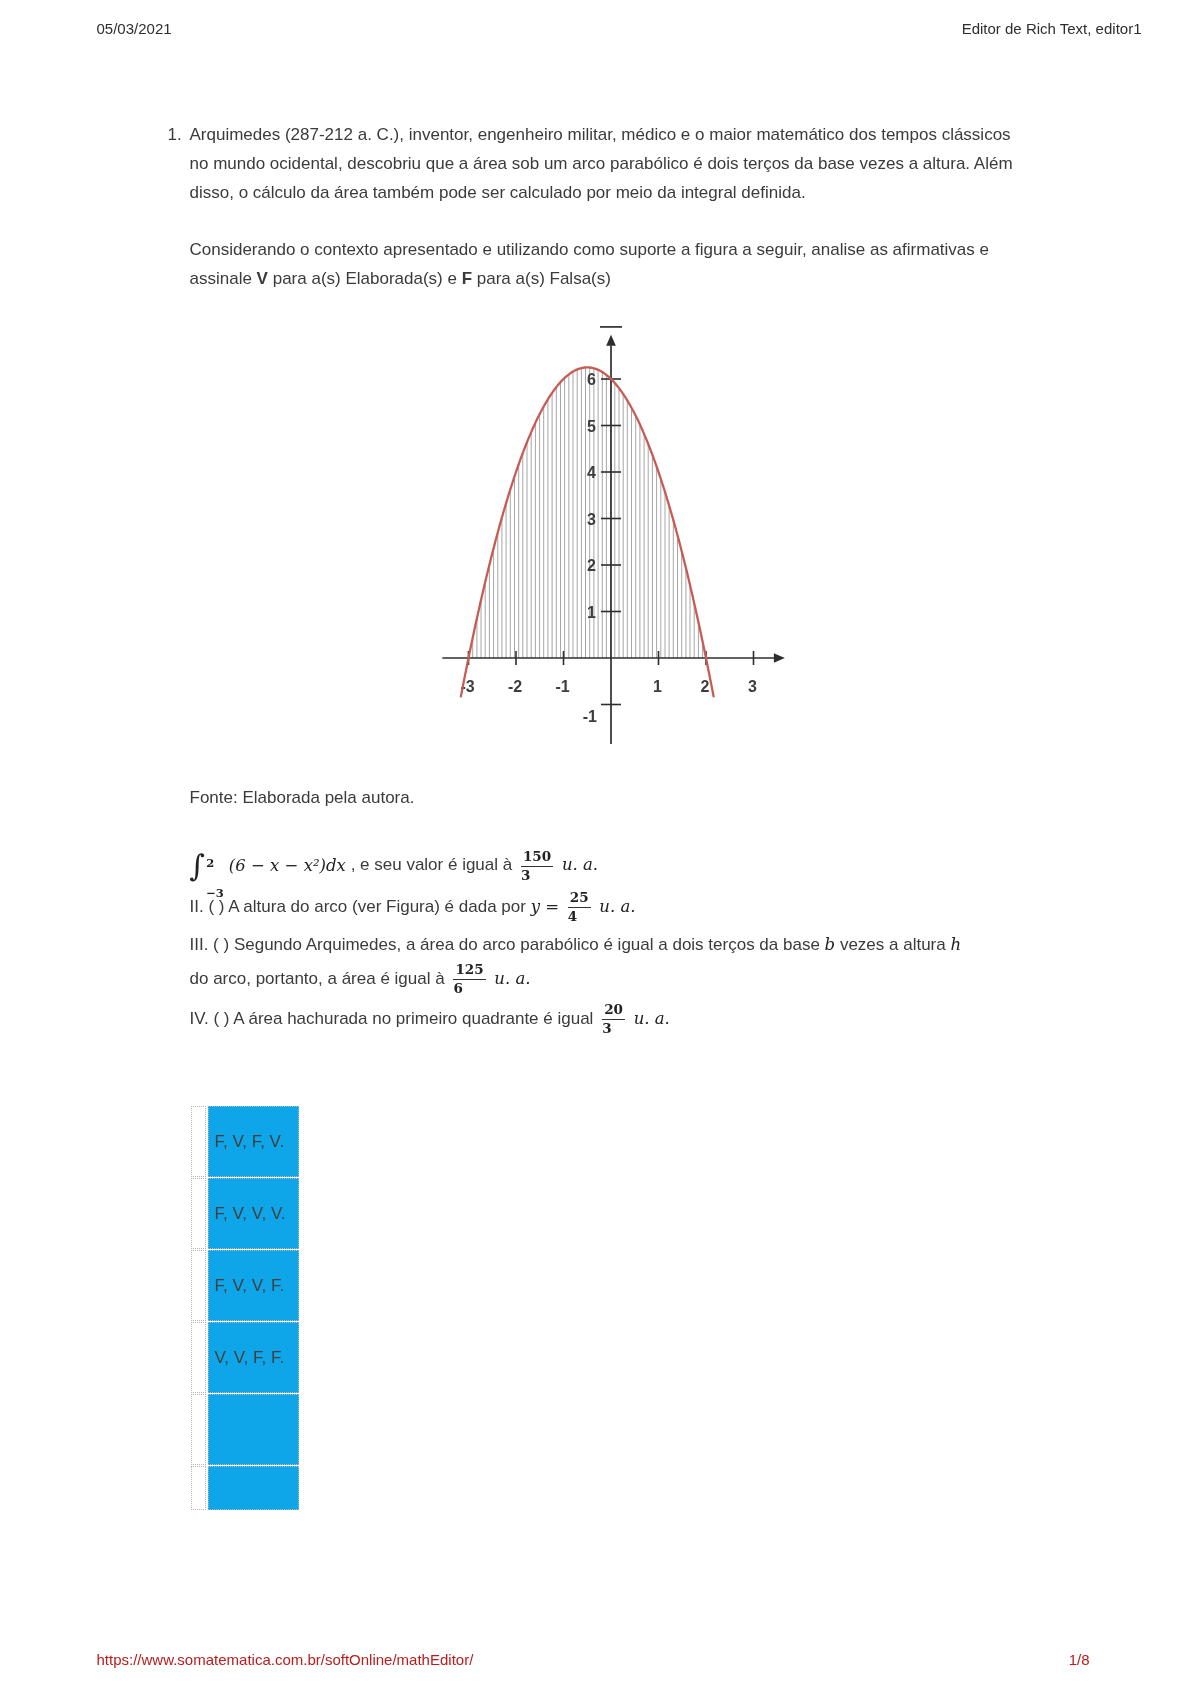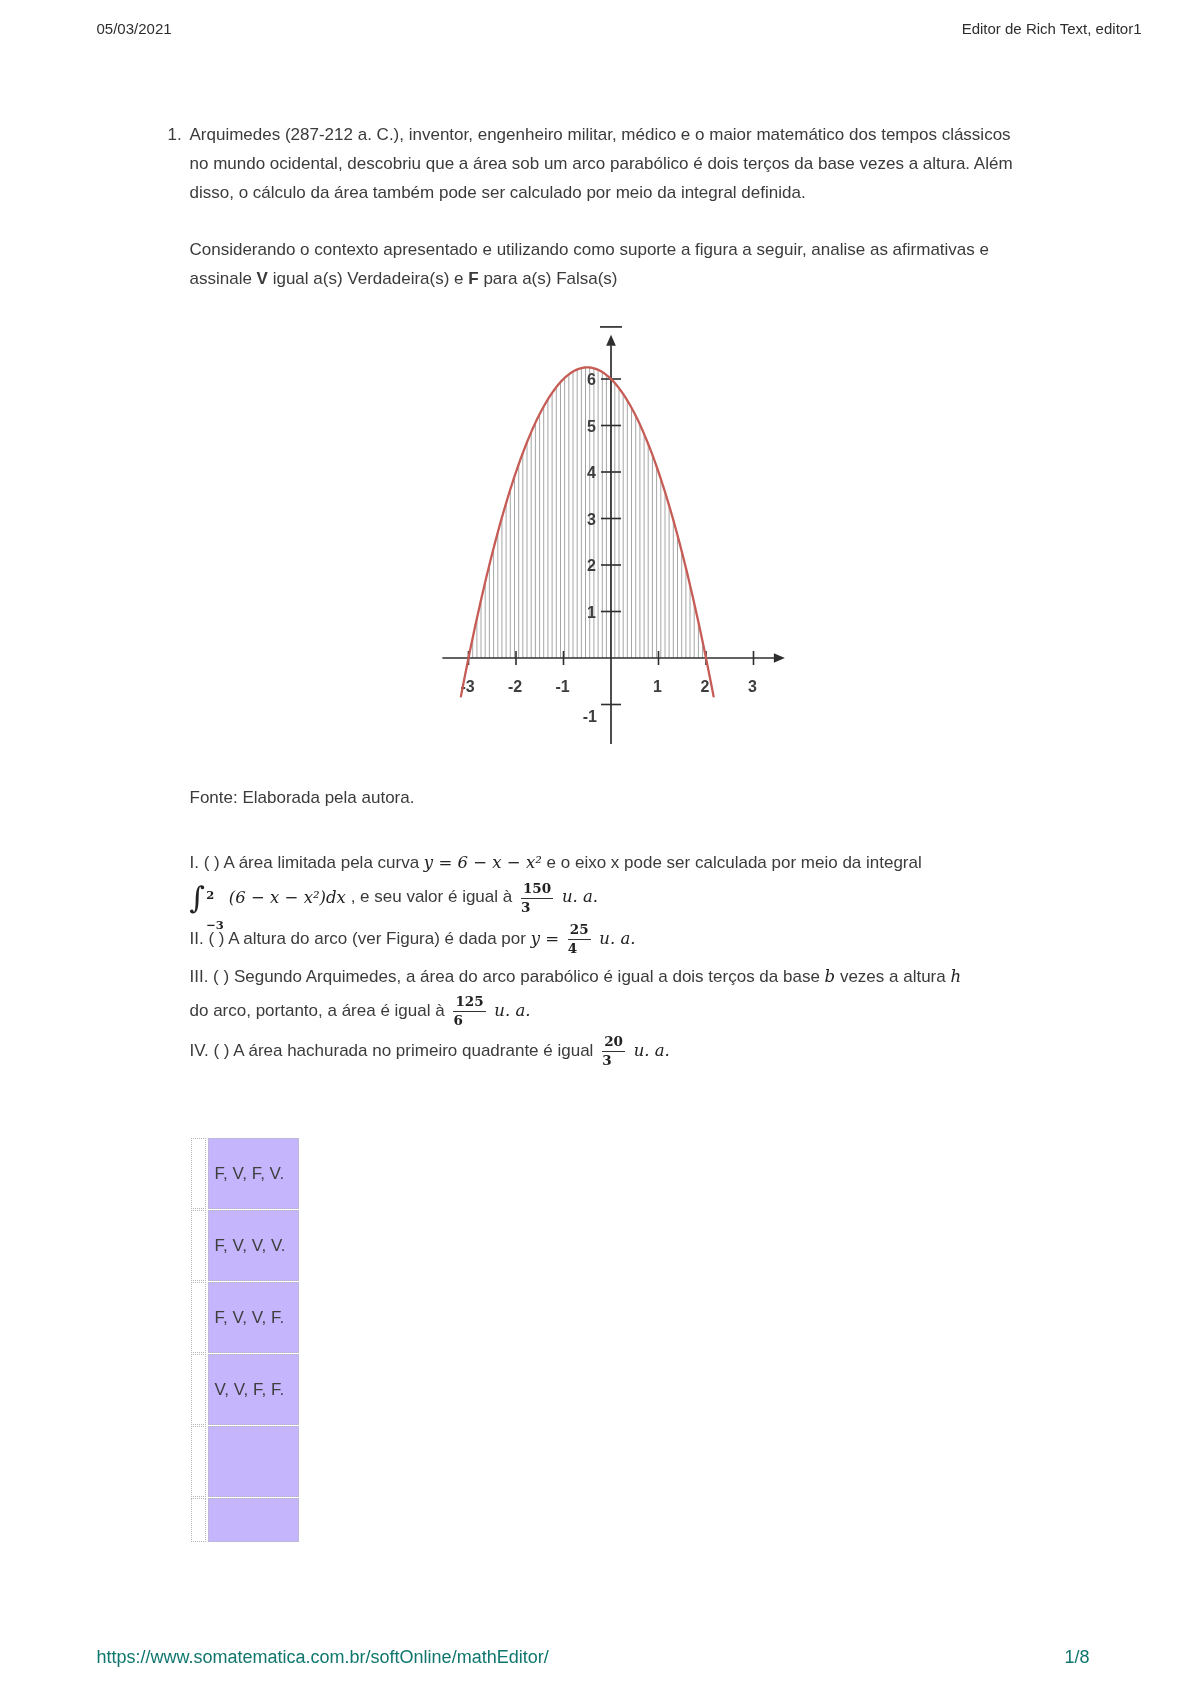--- a/index.html
+++ b/index.html
@@ -6,21 +6,21 @@
   html,body { background:#ffffff; }
   .page {
     position:relative; width:1092px; height:1684px; margin:0 auto;
     background:#ffffff; font-family:"Liberation Sans",sans-serif;
     color:#3b3b3b; overflow:hidden;
   }
   
   .hdr { position:absolute; top:20px; left:0; right:0; height:20px; font-size:15px; color:#2e2e2e; }
   .hdr-date { position:absolute; left:47px; top:0; }
   .hdr-title { position:absolute; left:0; right:0; top:0; text-align:right; }
-  .ftr { position:absolute; bottom:16px; left:0; right:0; height:20px; font-size:18px; color:#0f766e; }
+  .ftr { position:absolute; bottom:16px; left:0; right:0; height:20px; font-size:15px; color:#b91c1c; }
   .ftr-url { position:absolute; left:47px; bottom:0; }
   .ftr-page { position:absolute; right:52px; bottom:0; }
 
   .content { position:absolute; top:86px; left:83px; width:1000px; }
   .q-heading { font-size:17px; font-weight:400; color:#3d3d3d; letter-spacing:.3px; }
 
   .q-row { display:flex; margin-top:34px; margin-left:35px; }
   .q-num { width:22px; font-size:17px; line-height:29px; flex:none; }
   .q-body { width:870px; font-size:17px; line-height:29px; }
   .para { width:835px; margin-bottom:28px; }
@@ -48,21 +48,21 @@
 
   .closing { margin-top:28px; }
 
   
   .options { margin-top:70px; margin-left:1px; width:108px; }
   .option { display:flex; height:71px; margin-bottom:1px; }
   .option-partial { height:44px; overflow:hidden; }
   .radio-cell { width:15px; flex:none; border:1px dotted #b7b7b7; margin-right:2px; background:#fff; }
   .option-label {
     flex:1; border:1px dotted #b7b7b7; display:flex; align-items:center;
-    padding-left:6px; font-size:17px; color:#3f3f3f; background:#c4b5fd;
+    padding-left:6px; font-size:17px; color:#3f3f3f; background:#0ea5e9;
   }
   b.vf { font-weight:bold; }
 </style>
 </head>
 <body>
 
 <div class="page">
 
   <div class="hdr">
     <span class="hdr-date">05/03/2021</span>
@@ -71,21 +71,21 @@
 
   <div class="content">
 
 
     <div class="q-row">
       <div class="q-num">1.</div>
       <div class="q-body">
 
         <p class="para">Arquimedes (287-212 a. C.), inventor, engenheiro militar, médico e o maior matemático dos tempos clássicos no mundo ocidental, descobriu que a área sob um arco parabólico é dois terços da base vezes a altura. Além disso, o cálculo da área também pode ser calculado por meio da integral definida.</p>
 
-        <p class="para"><span>Considerando o contexto apresentado e utilizando como suporte a figura a seguir, analise as afirmativas e assinale </span><b class="vf">V</b><span> igual a(s) Verdadeira(s) e </span><b class="vf">F</b><span> para a(s) Falsa(s)</span></p>
+        <p class="para"><span>Considerando o contexto apresentado e utilizando como suporte a figura a seguir, analise as afirmativas e assinale </span><b class="vf">V</b><span> para a(s) Elaborada(s) e </span><b class="vf">F</b><span> para a(s) Falsa(s)</span></p>
 
         <div class="figure-wrap" id="figure"><svg width="350" height="436" viewBox="0 0 350 436">
               <line x1="32.7" y1="337" x2="32.7" y2="316.9" stroke="#8f8f8f" stroke-width="0.8"></line>
               <line x1="36.9" y1="337" x2="36.9" y2="297.5" stroke="#8f8f8f" stroke-width="0.8"></line>
               <line x1="41.0" y1="337" x2="41.0" y2="278.9" stroke="#8f8f8f" stroke-width="0.8"></line>
               <line x1="45.2" y1="337" x2="45.2" y2="260.9" stroke="#8f8f8f" stroke-width="0.8"></line>
               <line x1="49.4" y1="337" x2="49.4" y2="243.7" stroke="#8f8f8f" stroke-width="0.8"></line>
               <line x1="53.6" y1="337" x2="53.6" y2="227.2" stroke="#8f8f8f" stroke-width="0.8"></line>
               <line x1="57.8" y1="337" x2="57.8" y2="211.4" stroke="#8f8f8f" stroke-width="0.8"></line>
               <line x1="61.9" y1="337" x2="61.9" y2="196.4" stroke="#8f8f8f" stroke-width="0.8"></line>
@@ -170,26 +170,20 @@
               <text x="157" y="400.5" text-anchor="end" font-size="16" font-weight="600" fill="#3d3d3d" font-family="&quot;Liberation Sans&quot;, sans-serif">-1</text>
               <path d="M 20.9 375.4 L 22.8 365.6 L 24.7 355.9 L 26.6 346.4 L 28.5 337.0 L 30.4 327.8 L 32.3 318.7 L 34.2 309.8 L 36.1 301.0 L 38.0 292.4 L 39.9 283.9 L 41.8 275.5 L 43.7 267.4 L 45.6 259.3 L 47.5 251.4 L 49.4 243.7 L 51.3 236.1 L 53.2 228.7 L 55.1 221.4 L 57.0 214.2 L 58.9 207.2 L 60.8 200.4 L 62.7 193.7 L 64.6 187.2 L 66.5 180.8 L 68.4 174.5 L 70.3 168.4 L 72.2 162.5 L 74.1 156.7 L 76.0 151.0 L 77.9 145.5 L 79.8 140.1 L 81.7 134.9 L 83.6 129.9 L 85.5 125.0 L 87.4 120.2 L 89.3 115.6 L 91.2 111.1 L 93.1 106.8 L 95.0 102.6 L 96.9 98.6 L 98.8 94.8 L 100.7 91.0 L 102.6 87.5 L 104.5 84.0 L 106.4 80.8 L 108.3 77.6 L 110.2 74.7 L 112.1 71.8 L 114.0 69.2 L 115.9 66.6 L 117.8 64.2 L 119.7 62.0 L 121.6 59.9 L 123.5 58.0 L 125.4 56.2 L 127.3 54.6 L 129.2 53.1 L 131.1 51.8 L 133.0 50.6 L 134.9 49.5 L 136.8 48.6 L 138.7 47.9 L 140.6 47.3 L 142.5 46.8 L 144.4 46.5 L 146.3 46.4 L 148.2 46.4 L 150.1 46.5 L 152.0 46.8 L 153.9 47.3 L 155.8 47.9 L 157.7 48.6 L 159.6 49.5 L 161.5 50.6 L 163.4 51.8 L 165.3 53.1 L 167.2 54.6 L 169.1 56.2 L 171.0 58.0 L 172.9 59.9 L 174.8 62.0 L 176.7 64.2 L 178.6 66.6 L 180.5 69.2 L 182.4 71.8 L 184.3 74.7 L 186.2 77.6 L 188.1 80.8 L 190.0 84.0 L 191.9 87.5 L 193.8 91.0 L 195.7 94.8 L 197.6 98.6 L 199.5 102.6 L 201.4 106.8 L 203.3 111.1 L 205.2 115.6 L 207.1 120.2 L 209.0 125.0 L 210.9 129.9 L 212.8 134.9 L 214.7 140.1 L 216.6 145.5 L 218.5 151.0 L 220.4 156.7 L 222.3 162.5 L 224.2 168.4 L 226.1 174.5 L 228.0 180.8 L 229.9 187.2 L 231.8 193.7 L 233.7 200.4 L 235.6 207.2 L 237.5 214.2 L 239.4 221.4 L 241.3 228.7 L 243.2 236.1 L 245.1 243.7 L 247.0 251.4 L 248.9 259.3 L 250.8 267.4 L 252.7 275.5 L 254.6 283.9 L 256.5 292.4 L 258.4 301.0 L 260.3 309.8 L 262.2 318.7 L 264.1 327.8 L 266.0 337.0 L 267.9 346.4 L 269.8 355.9 L 271.7 365.6 L 273.6 375.4" fill="none" stroke="#c65c55" stroke-width="2.3" stroke-linecap="round"></path>
             </svg></div>
 
         <p class="fonte">Fonte: Elaborada pela autora.</p>
 
         <div class="statements">
 
           <div class="stmt">
             <div class="stmt-line">
-              <span>I. ( )</span>
-              <span>A área limitada pela curva</span>
-              <span class="mi">y = 6 − x − x²</span>
-              <span>e o eixo x pode ser calculada por meio da integral</span>
-            </div>
-            <div class="stmt-line">
               <span class="integral">
                   <span class="int-glyph">∫</span>
                   <span class="int-lims">
                     <span>2</span>
                     <span>−3</span>
                   </span>
                   <span class="mi">(6 − x − x²)dx</span>
                 </span>
               <span>, e seu valor é igual à</span>
               <span class="frac">

